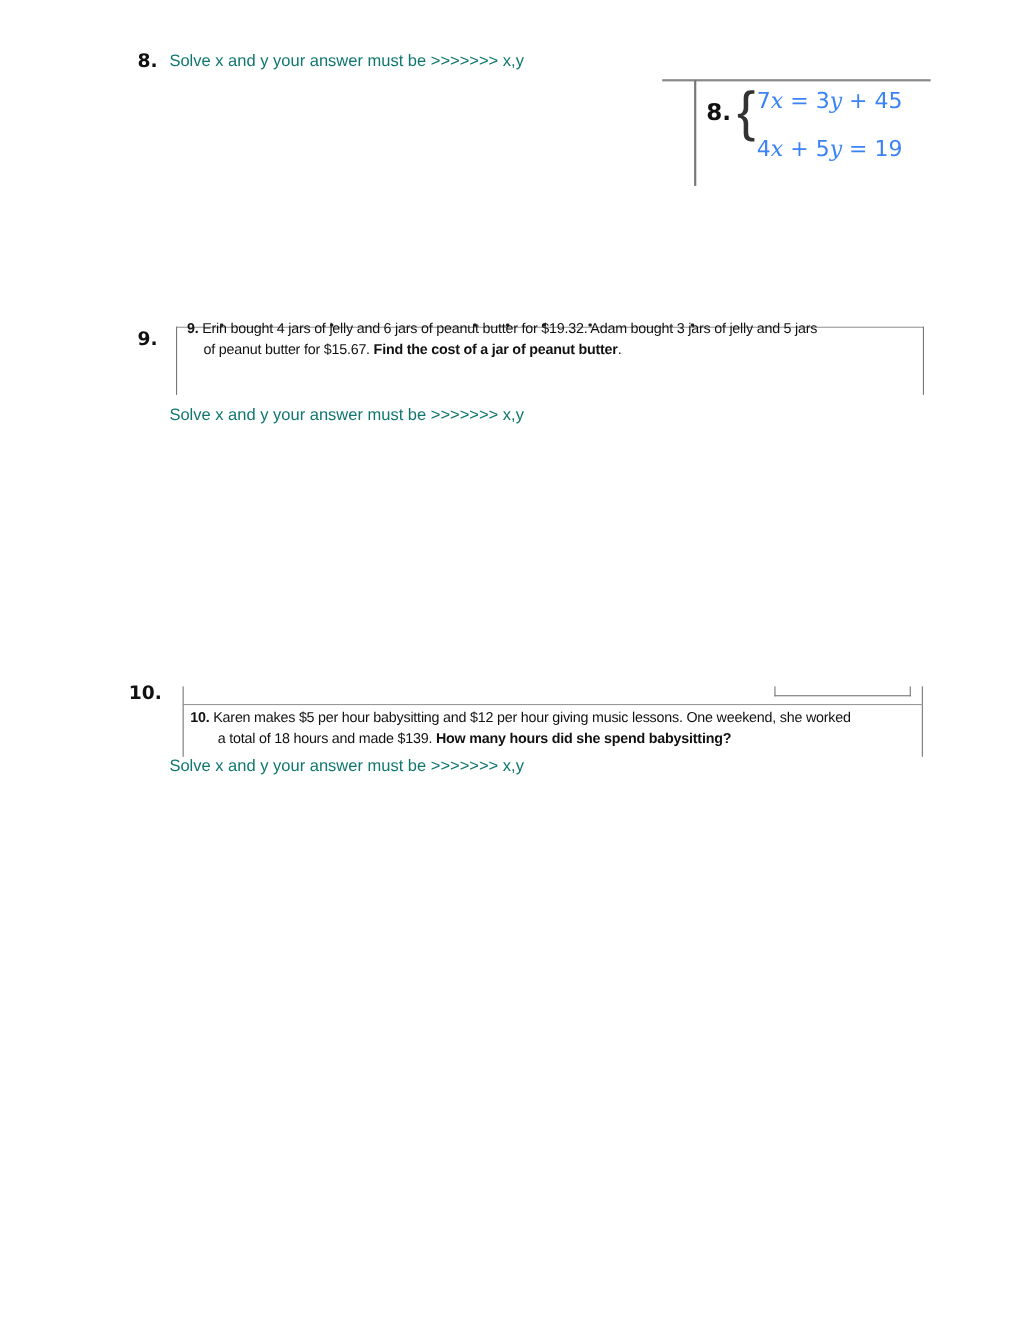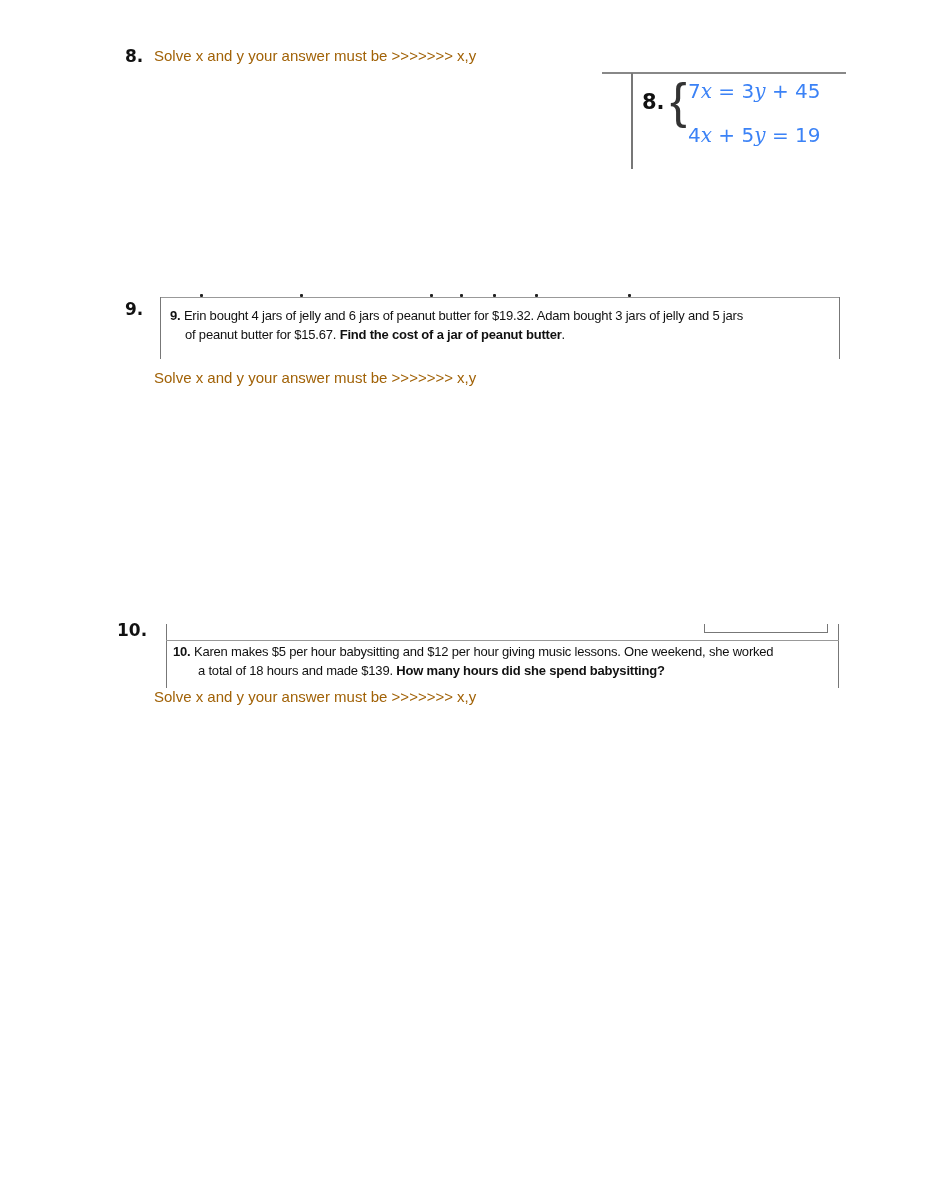--- a/index.html
+++ b/index.html
@@ -1,20 +1,20 @@
 <!DOCTYPE html>
 <html><head>
 <meta charset="utf-8">
 <style>
   html, body { margin: 0; padding: 0; background: #ffffff; }
   body { width: 926px; height: 1200px; position: relative; overflow: hidden;
          font-family: "Liberation Sans", sans-serif; color: #1a1a1a; }
   .abs { position: absolute; }
   .qnum { font-family: "DejaVu Sans", sans-serif; font-weight: bold; font-size: 17px; color: #111; }
-  .prompt { font-size: 15px; color: #a16207; white-space: nowrap; }
+  .prompt { font-size: 15px; color: #0f766e; white-space: nowrap; }
   .img-box { position: absolute; }
   .narrow { font-family: "Liberation Sans Narrow", "Liberation Sans", sans-serif; }
   .probtext { font-size: 13px; line-height: 19px; color: #111; letter-spacing: -0.2px; }
   .probtext b { font-weight: bold; }
   .eq { font-family: "DejaVu Sans", sans-serif; font-size: 20px; line-height: 26px; color: #3b82f6; }
   .eq i { font-style: italic; font-family: "DejaVu Serif", serif; }
   .brace { font-size: 50px; line-height: 50px; font-weight: 200; color: #333; }
   .hline { position: absolute; background: #888; height: 2px; }
   .vline { position: absolute; background: #777; width: 1px; }
   .dot { position: absolute; width: 3px; height: 3px; background: #222; border-radius: 1px; }
@@ -44,21 +44,21 @@
   <div class="dot" style="left:40px; top:6px;"></div>
   <div class="dot" style="left:140px; top:6px;"></div>
   <div class="dot" style="left:270px; top:6px;"></div>
   <div class="dot" style="left:300px; top:6px;"></div>
   <div class="dot" style="left:333px; top:6px;"></div>
   <div class="dot" style="left:375px; top:6px;"></div>
   <div class="dot" style="left:468px; top:6px;"></div>
   <div class="hline" style="left:0; top:9px; width:680px; height:1px; background:#999;"></div>
   <div class="vline" style="left:0; top:9px; height:62px;"></div>
   <div class="vline" style="left:679px; top:9px; height:62px;"></div>
-  <div class="abs probtext narrow" style="left:10px; top:18px; white-space:nowrap;">
+  <div class="abs probtext narrow" style="left:10px; top:1px; white-space:nowrap;">
     <div><b>9.</b> <span>Erin bought 4 jars of jelly and 6 jars of peanut butter for $19.32.  Adam bought 3 jars of jelly and 5 jars</span></div>
     <div style="padding-left:15px;"><span>of peanut butter for $15.67.  </span><b>Find the cost of a jar of peanut butter</b><span>.</span></div>
   </div>
 </div>
 
 <div class="abs prompt" style="left:154px; top:369px;">Solve x and y your answer must be &gt;&gt;&gt;&gt;&gt;&gt;&gt; x,y</div>
 
 <div class="abs qnum" style="left:117px; top:620px;">10.</div>
 
 <div class="img-box" style="left:166px; top:624px; width:674px; height:66px;">

